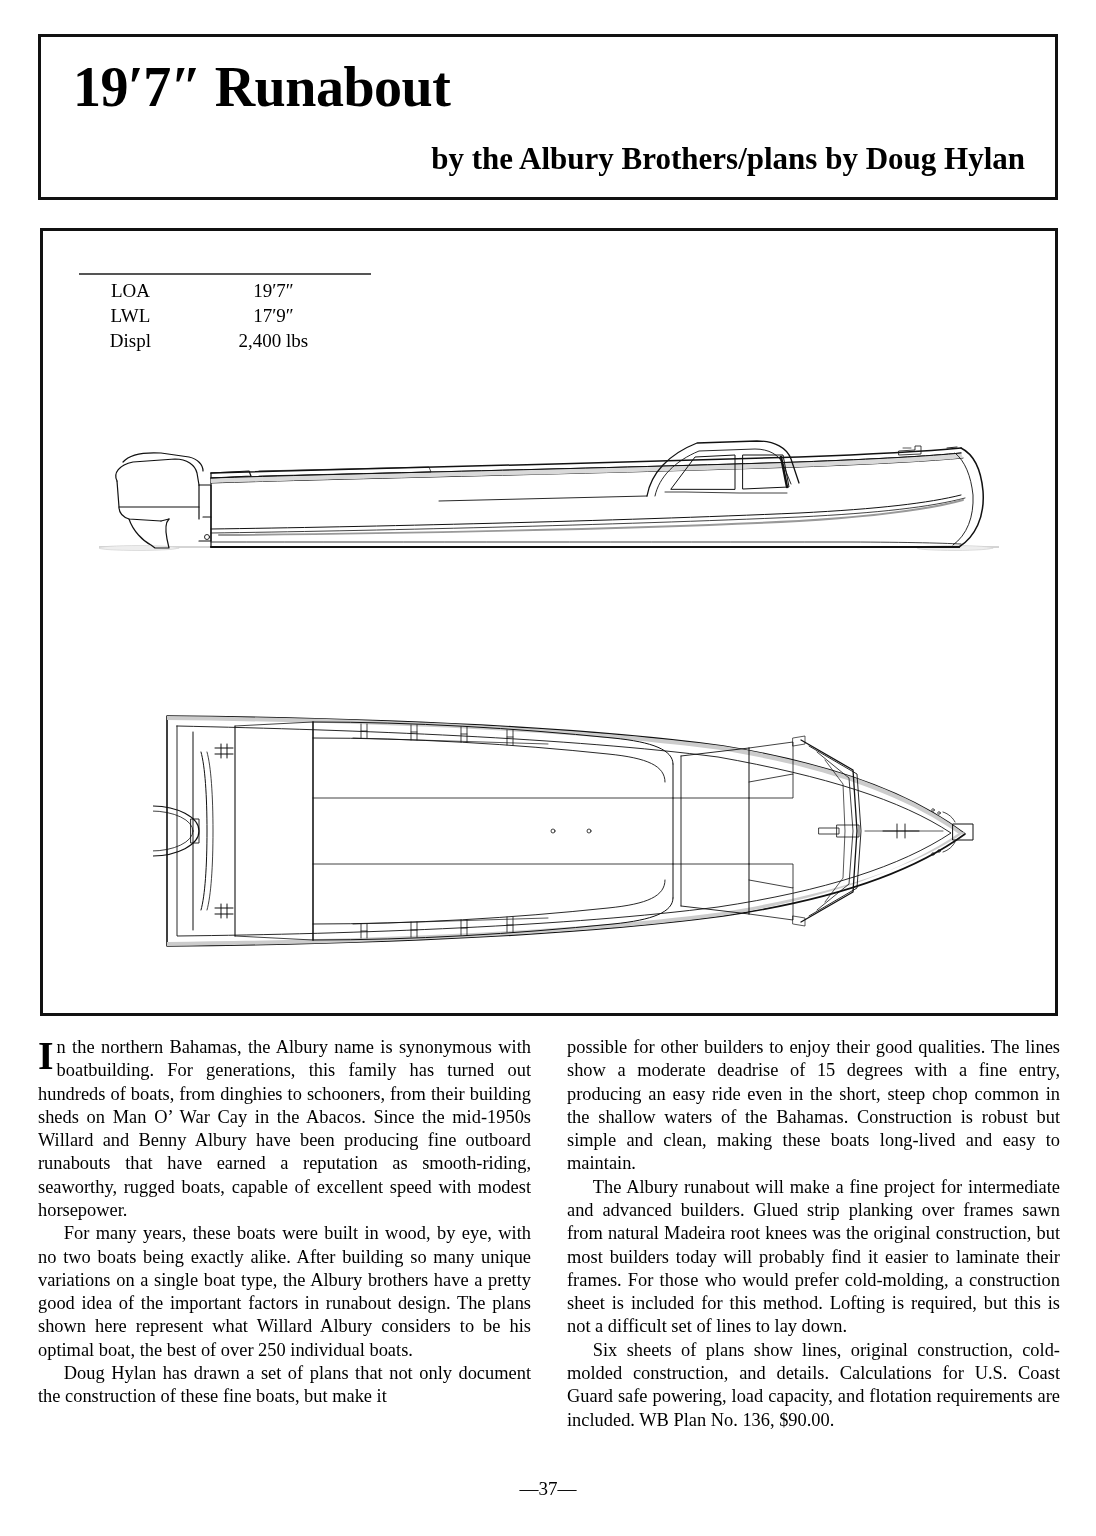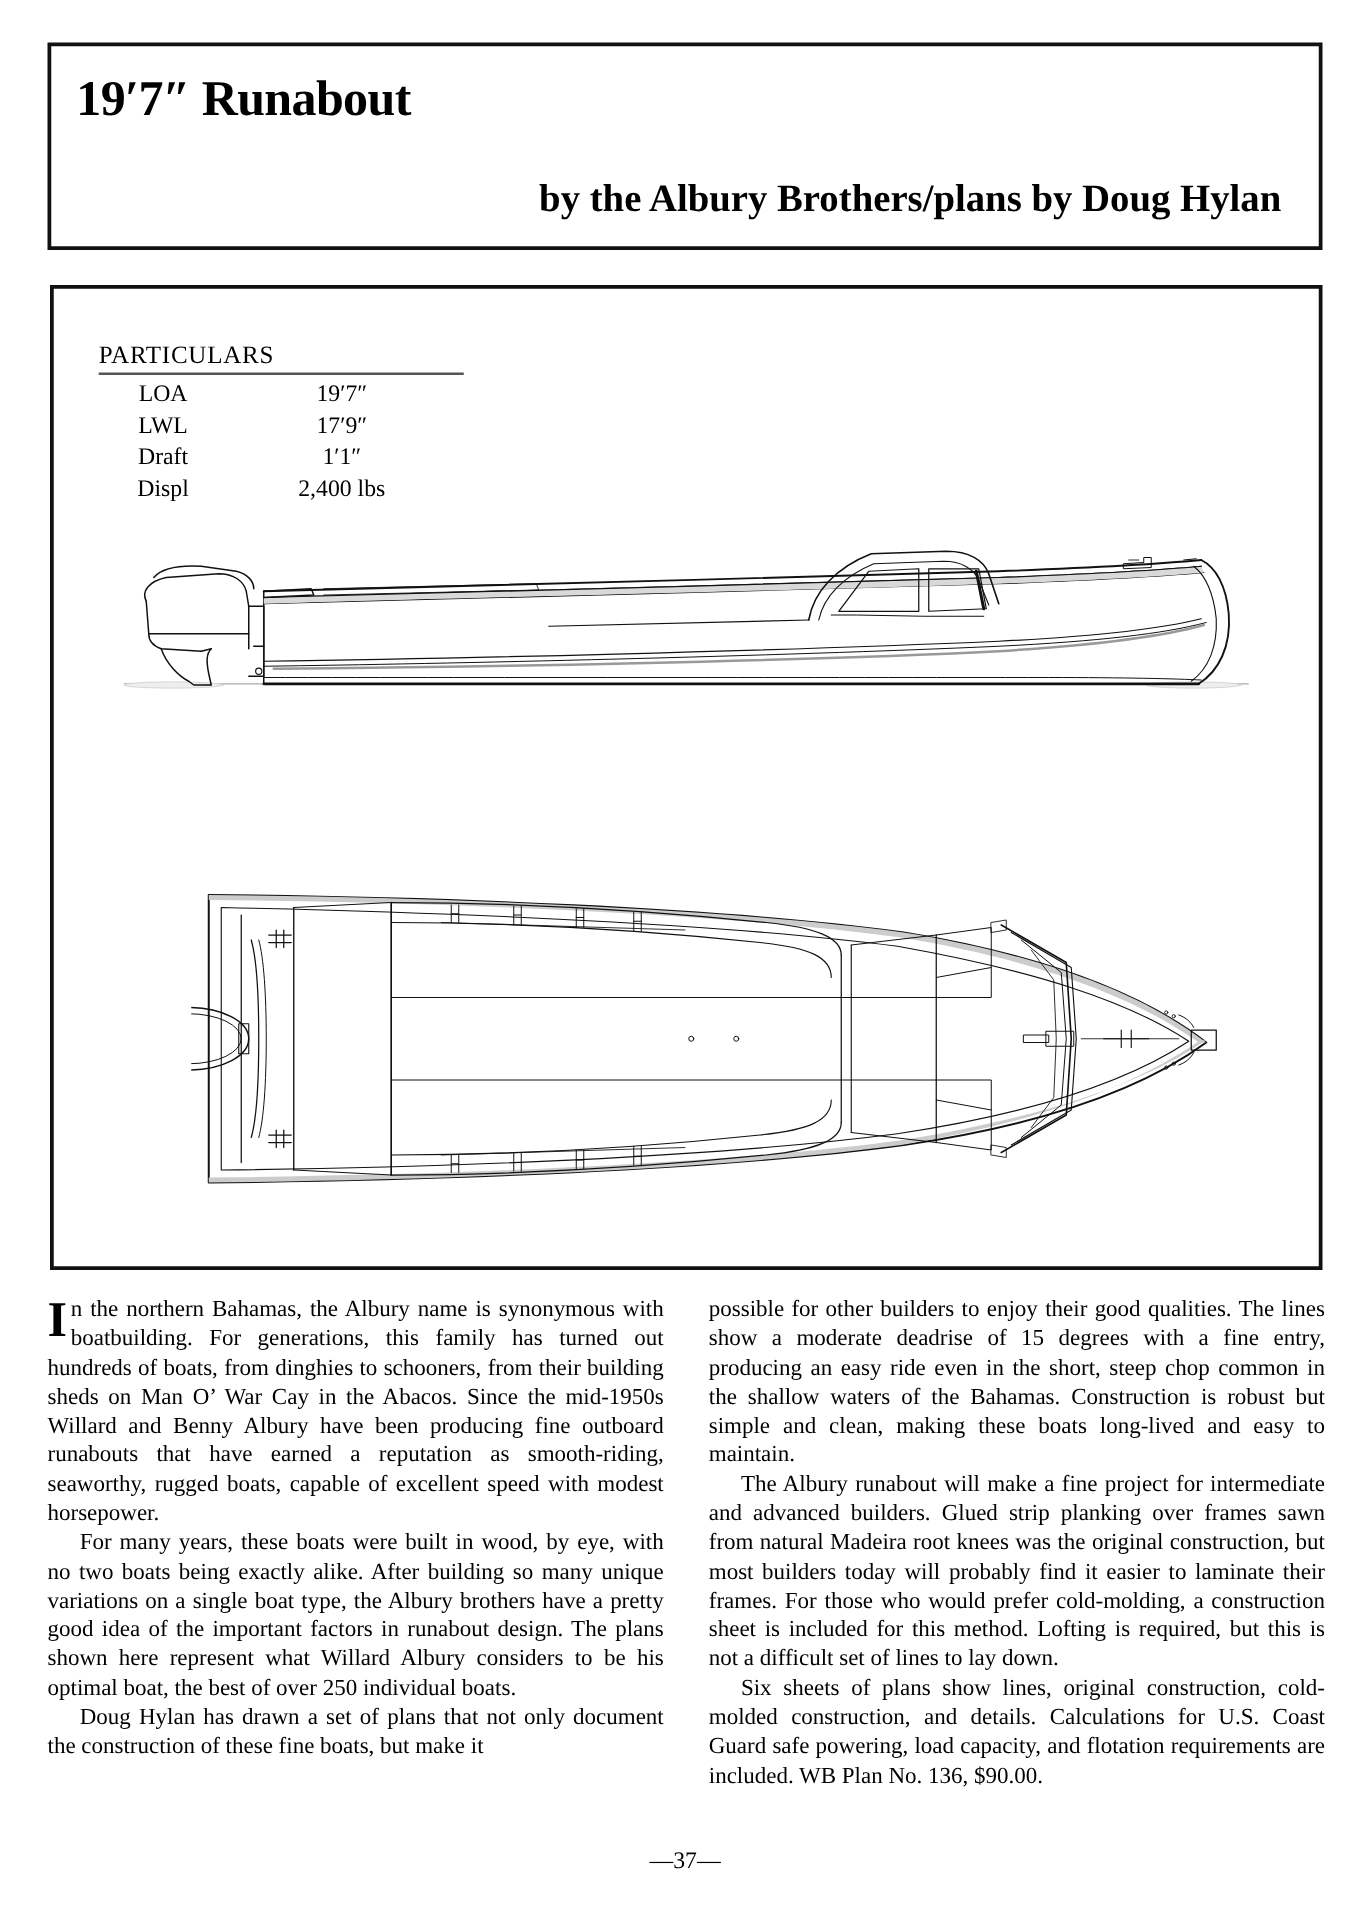--- a/index.html
+++ b/index.html
@@ -22,23 +22,23 @@
     left: 38px;
     top: 34px;
     width: 1020px;
     height: 166px;
     border: 3px solid #111111;
     box-sizing: border-box;
     background: #ffffff;
   }
   .title-main {
     position: absolute;
-    left: 20px;
+    left: 32px;
     top: 22px;
-    font-size: 40px;
+    font-size: 56px;
     font-weight: bold;
     letter-spacing: -0.5px;
     line-height: 1;
     white-space: nowrap;
   }
   .title-sub {
     position: absolute;
     right: 30px;
     top: 106px;
     font-size: 31px;
@@ -149,37 +149,32 @@
 <body>
 
 <div class="title-box">
   <div class="title-main">19′7″ Runabout</div>
   <div class="title-sub">by the Albury Brothers/plans by Doug Hylan</div>
 </div>
 
 <div class="plate-box">
 
   <div class="particulars">
-    <div class="particulars-title">PARTICULARS</div>
     <div class="particulars-rule"></div>
     <table>
       <tbody>
         <tr>
           <td class="lbl">LOA</td>
           <td class="val">19′7″</td>
         </tr>
         <tr>
           <td class="lbl">LWL</td>
           <td class="val">17′9″</td>
         </tr>
         <tr>
-          <td class="lbl">Draft</td>
-          <td class="val">1′1″</td>
-        </tr>
-        <tr>
           <td class="lbl">Displ</td>
           <td class="val">2,400 lbs</td>
         </tr>
       </tbody>
     </table>
   </div>
 
   <div class="profile-view">
     <svg class="drawing-svg" viewBox="0 0 900 170" preserveAspectRatio="none">
       <g fill="none" stroke="#111" stroke-width="1.2" stroke-linejoin="round" stroke-linecap="round">

